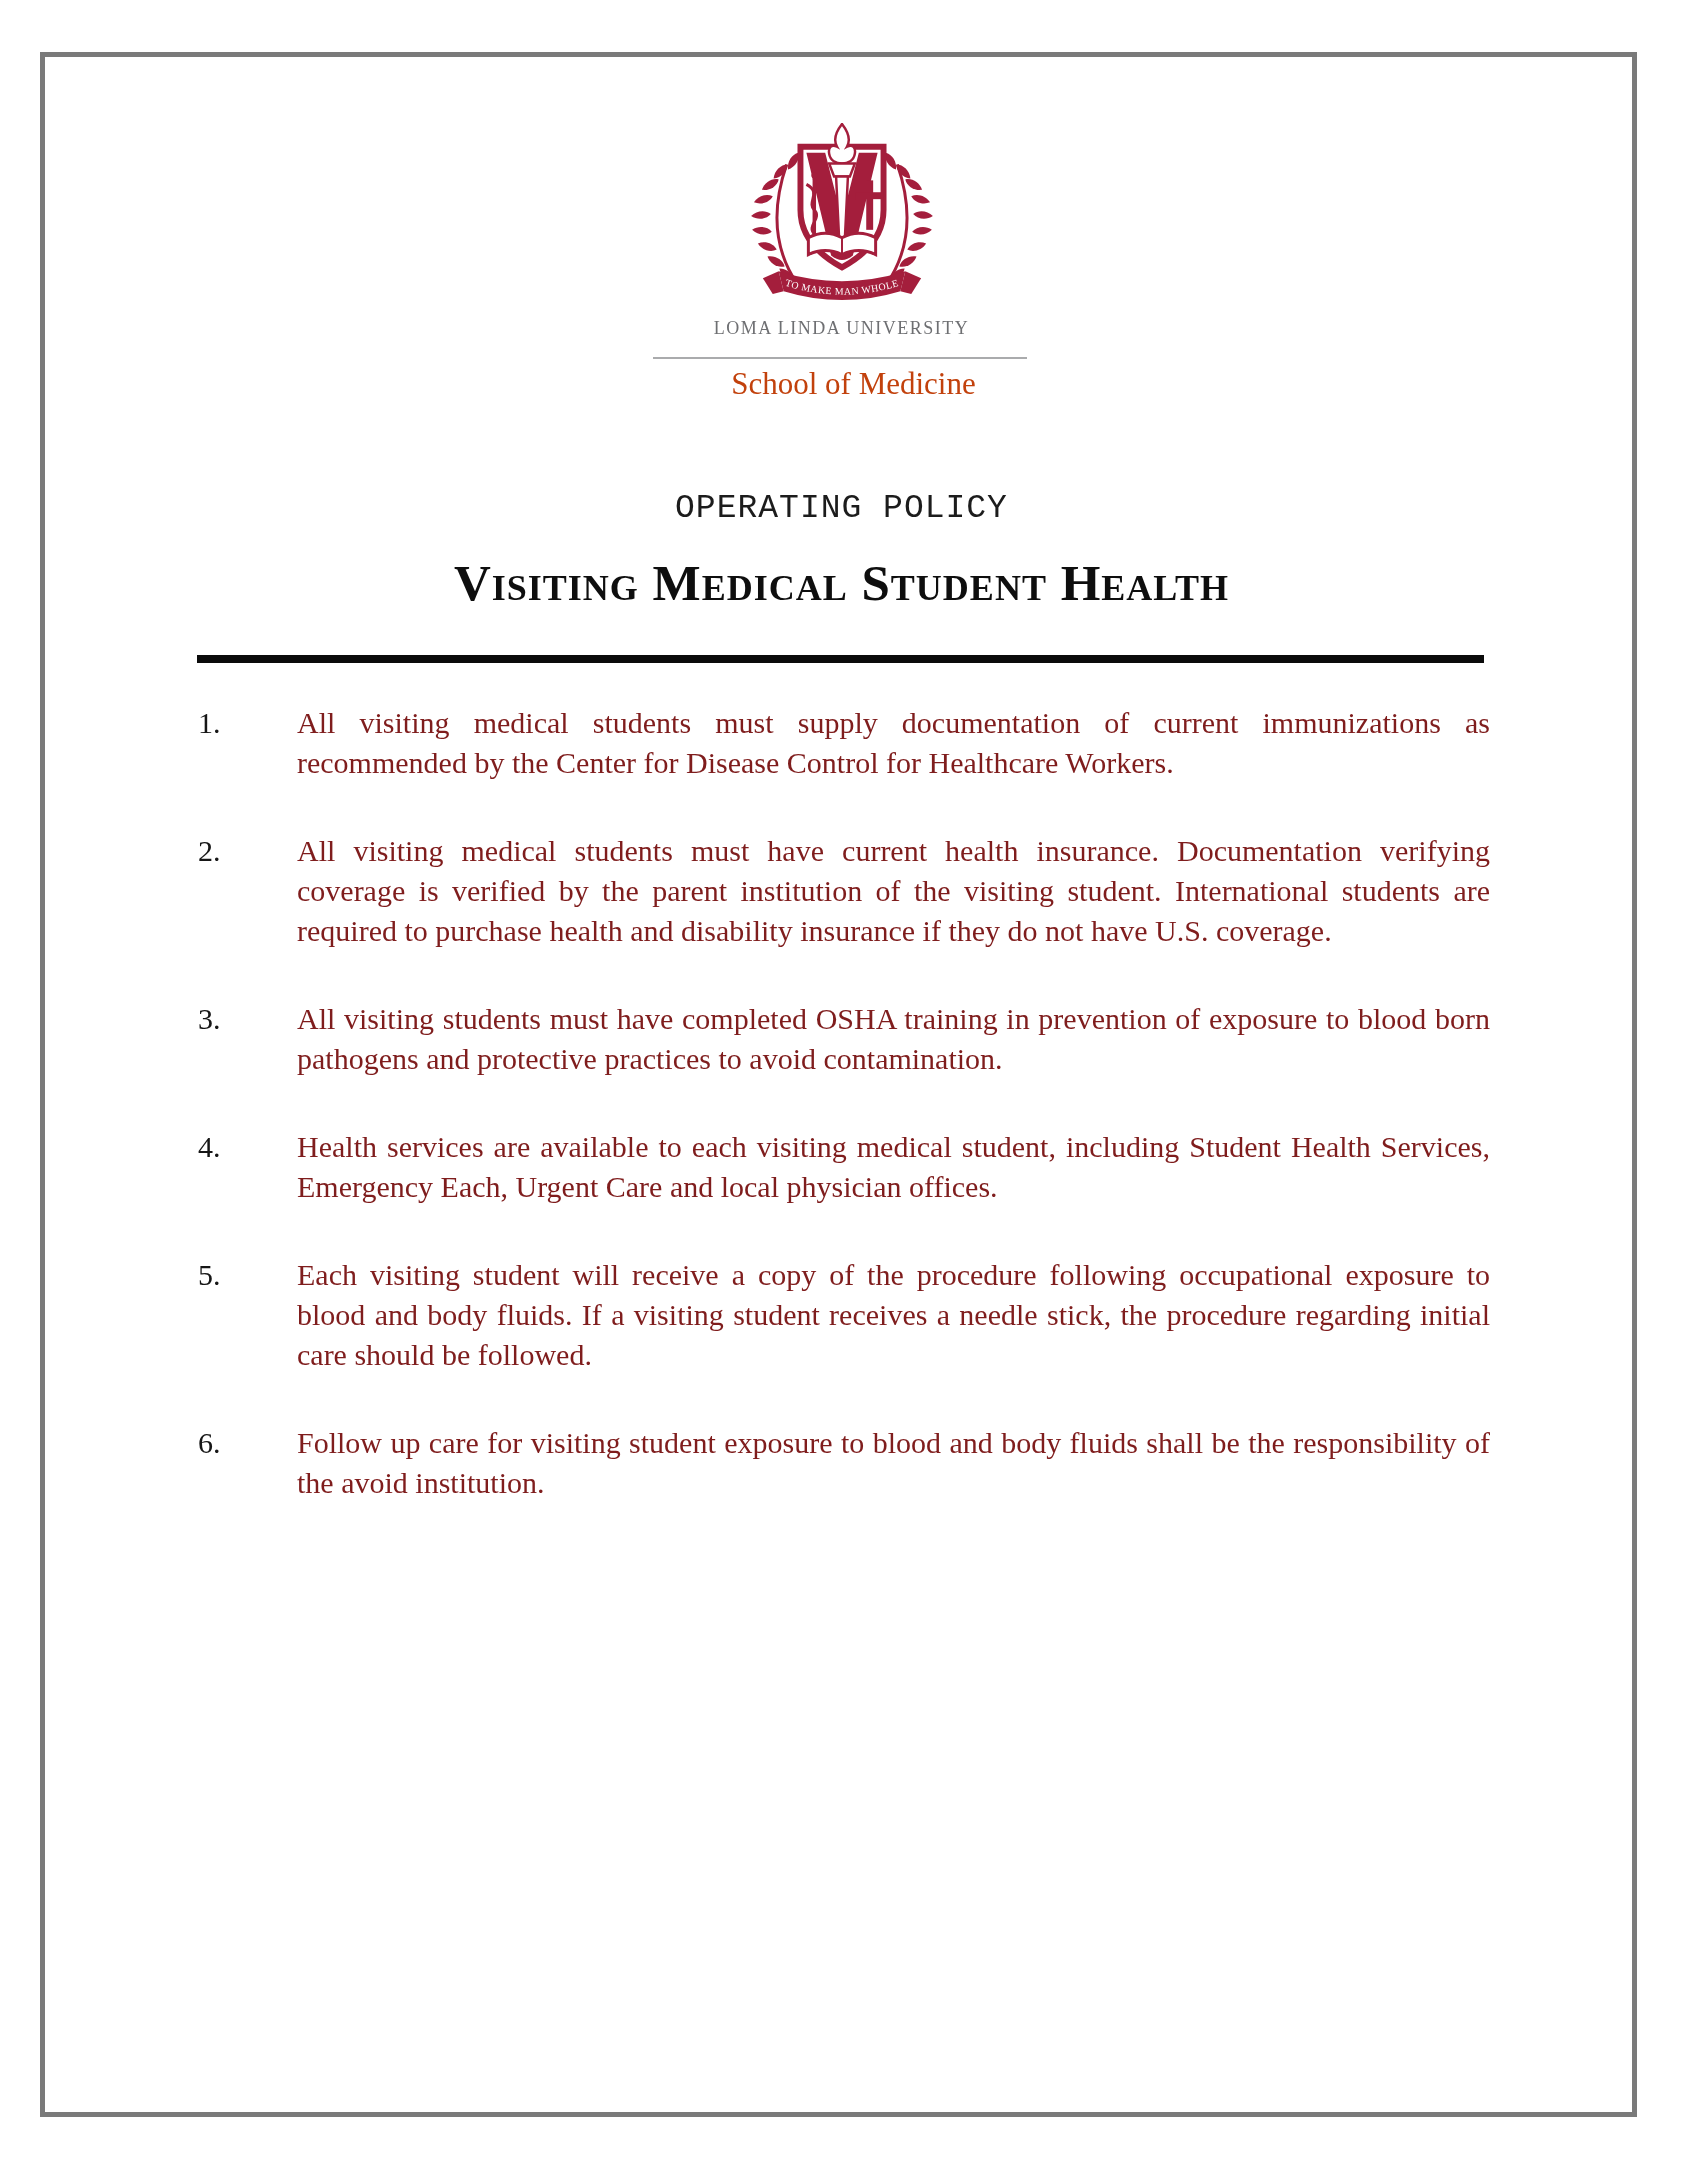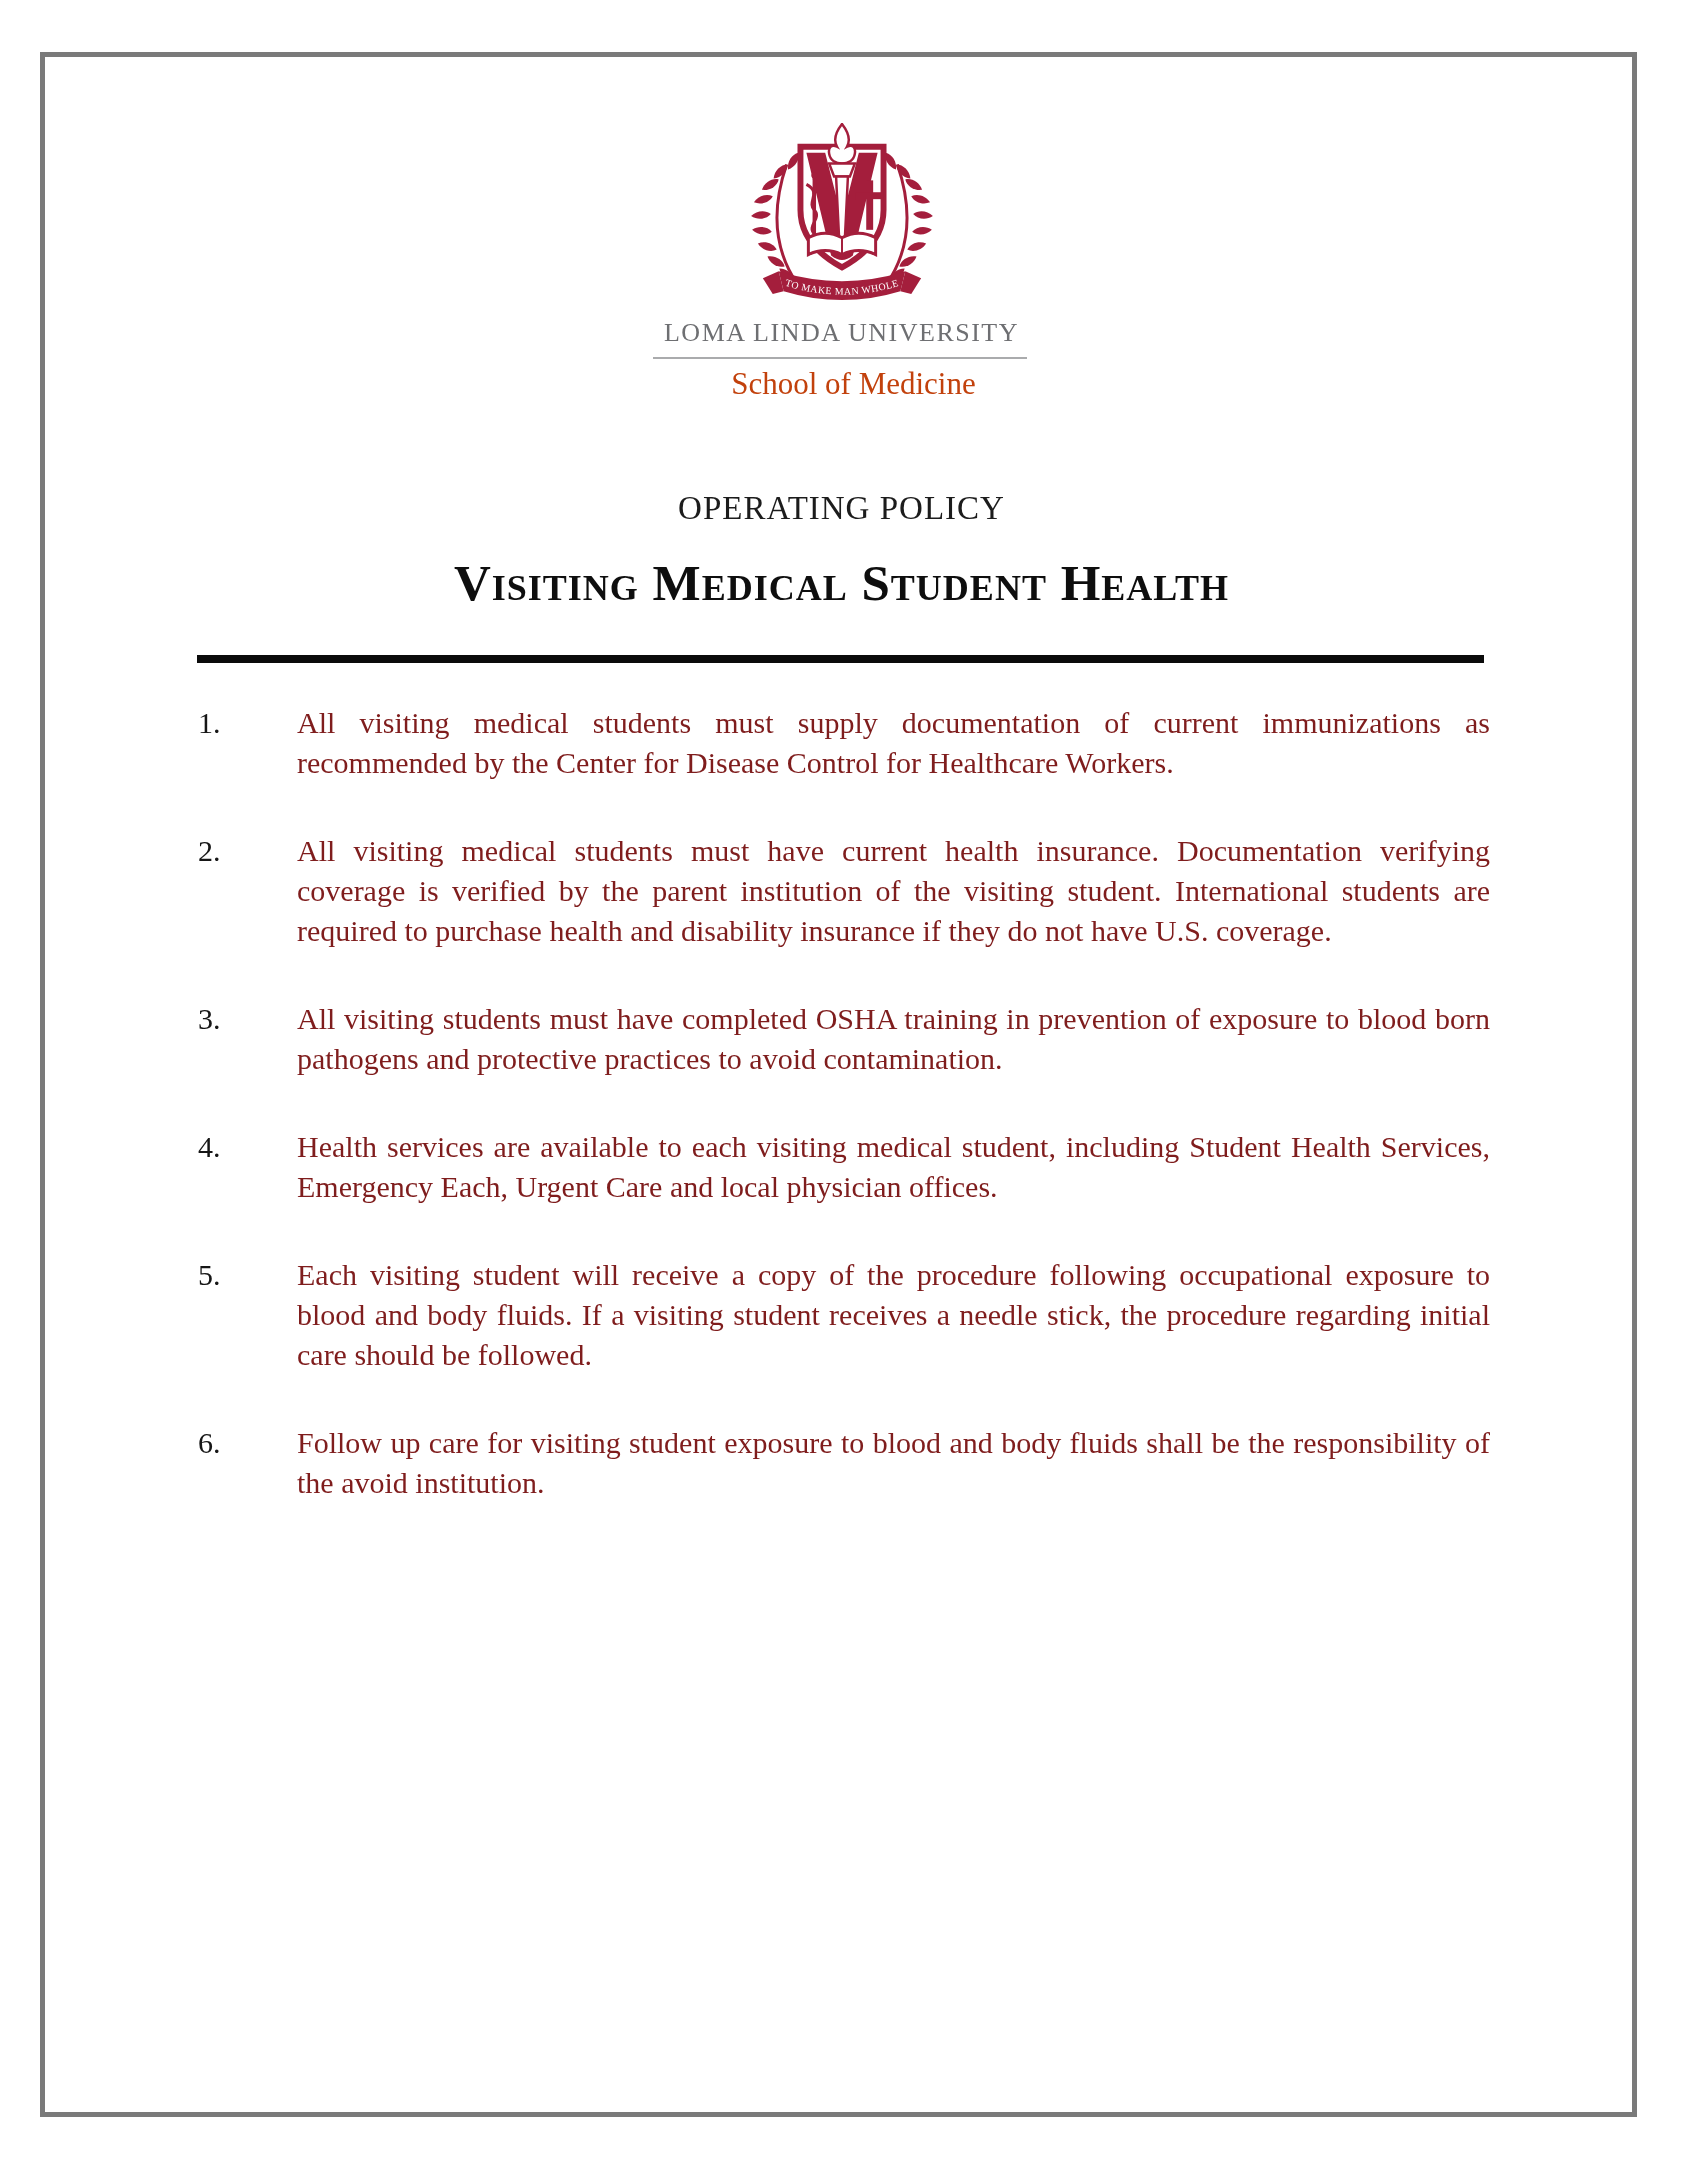--- a/index.html
+++ b/index.html
@@ -31,21 +31,21 @@
     top: 123px;
     width: 198px;
     height: 182px;
   }
   .univ-name {
     position: absolute;
     top: 318px;
     left: 0;
     width: 100%;
     text-align: center;
-    font-size: 26px;
+    font-size: 18px;
     letter-spacing: 1.5px;
     color: #6e6f72;
     white-space: nowrap;
   }
   .logo-divider {
     position: absolute;
     top: 357px;
     left: 653px;
     width: 374px;
     height: 2px;
@@ -64,20 +64,21 @@
   .eyebrow {
     position: absolute;
     top: 490px;
     left: 0;
     width: 100%;
     text-align: center;
     font-size: 33px;
     letter-spacing: 1px;
     color: #1c1c1c;
     white-space: nowrap;
+    font-family: Liberation Mono, monospace;
   }
   .main-title {
     position: absolute;
     top: 554px;
     left: 0;
     width: 100%;
     margin: 0;
     text-align: center;
     font-size: 51px;
     font-weight: bold;

